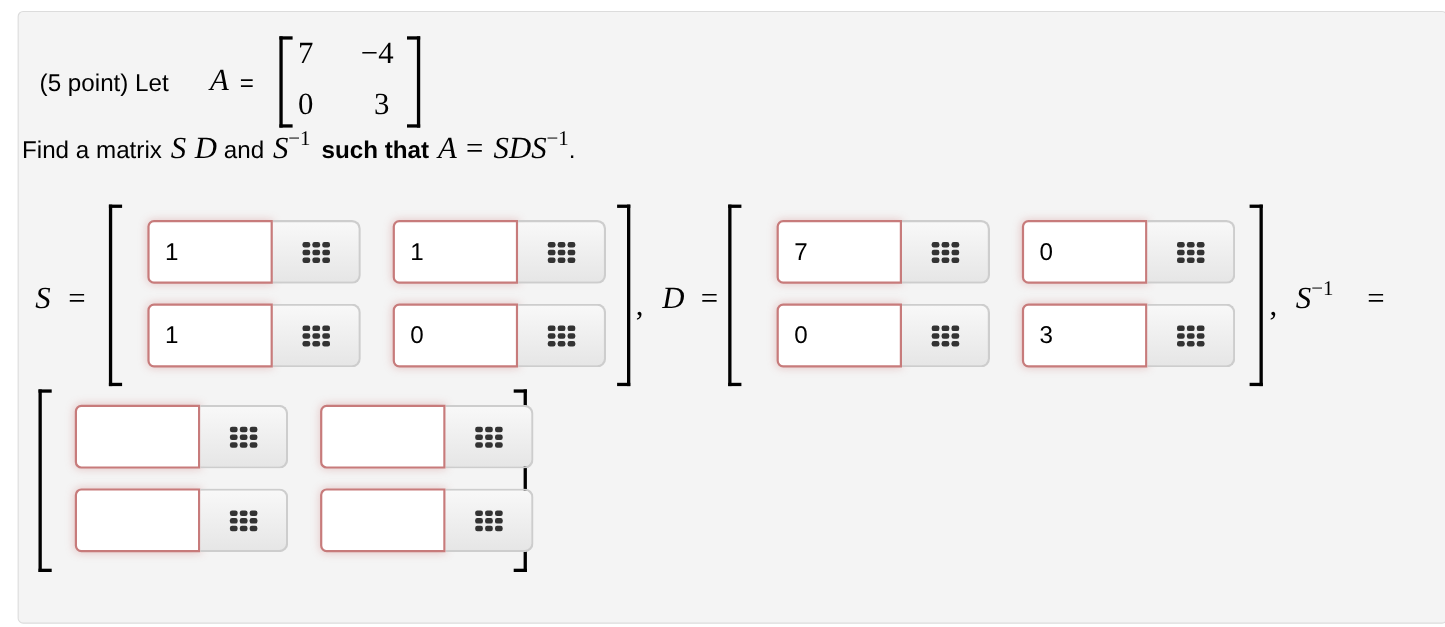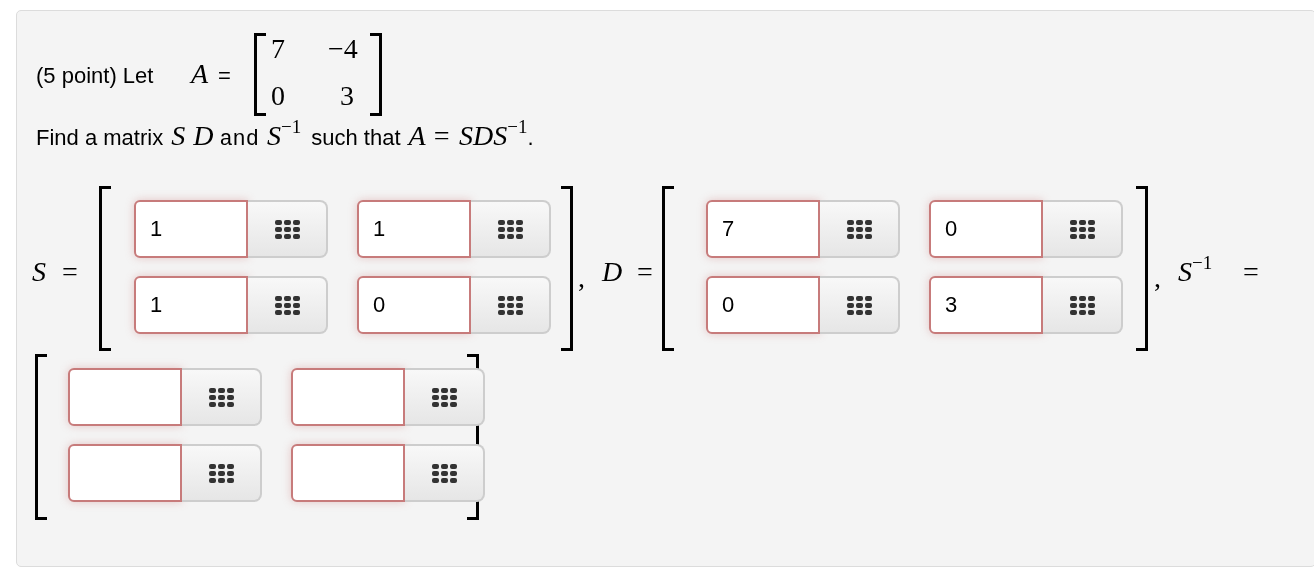--- a/index.html
+++ b/index.html
@@ -36,27 +36,27 @@
 <div class="abs txt" style="left:36px; top:63px;">(5 point) Let</div>
 <div class="abs math mi" style="left:191px; top:58px;">A</div>
 <div class="abs txt" style="left:218px; top:63px;">=</div>
 <div class="brk l" style="left:254px; top:33px; height:83px;"></div>
 <div class="brk r" style="left:370px; top:33px; height:83px;"></div>
 <div class="abs math" style="left:271px; top:33px;">7</div>
 <div class="abs math" style="left:328px; top:33px;">−4</div>
 <div class="abs math" style="left:271px; top:80px;">0</div>
 <div class="abs math" style="left:340px; top:80px;">3</div>
 
-<div class="abs" style="left:36px; top:120px; height:36px; display:flex; align-items:baseline; gap:0;">
+<div class="abs" style="left:20px; top:120px; height:36px; display:flex; align-items:baseline; gap:0;">
   <span class="txt">Find a matrix</span>
   <span class="math mi" style="margin-left:8px;">S</span>
   <span class="math mi" style="margin-left:8px;">D</span>
-  <span class="txt" style="margin-left:6px;font-family:Liberation Mono, monospace;">and</span>
+  <span class="txt" style="margin-left:6px;">and</span>
   <span class="math mi" style="margin-left:8px;"><span>S</span><span class="sup">−1</span></span>
-  <span class="txt" style="margin-left:10px;">such that</span>
+  <span class="txt" style="margin-left:10px;font-weight:bold;">such that</span>
   <span class="math mi" style="margin-left:8px;">A =</span>
   <span class="math mi" style="margin-left:8px;"><span>SDS</span><span class="sup">−1</span></span>
   <span class="txt">.</span>
 </div>
 
 <div class="abs math mi" style="left:32px; top:256px;">S</div>
 <div class="abs math" style="left:62px; top:256px;">=</div>
 <div class="brk l" style="left:99px; top:186px; height:165px;"></div>
 <div class="brk r" style="left:561px; top:186px; height:165px;"></div>
 <div class="abs math" style="left:578px; top:262px;">,</div>

